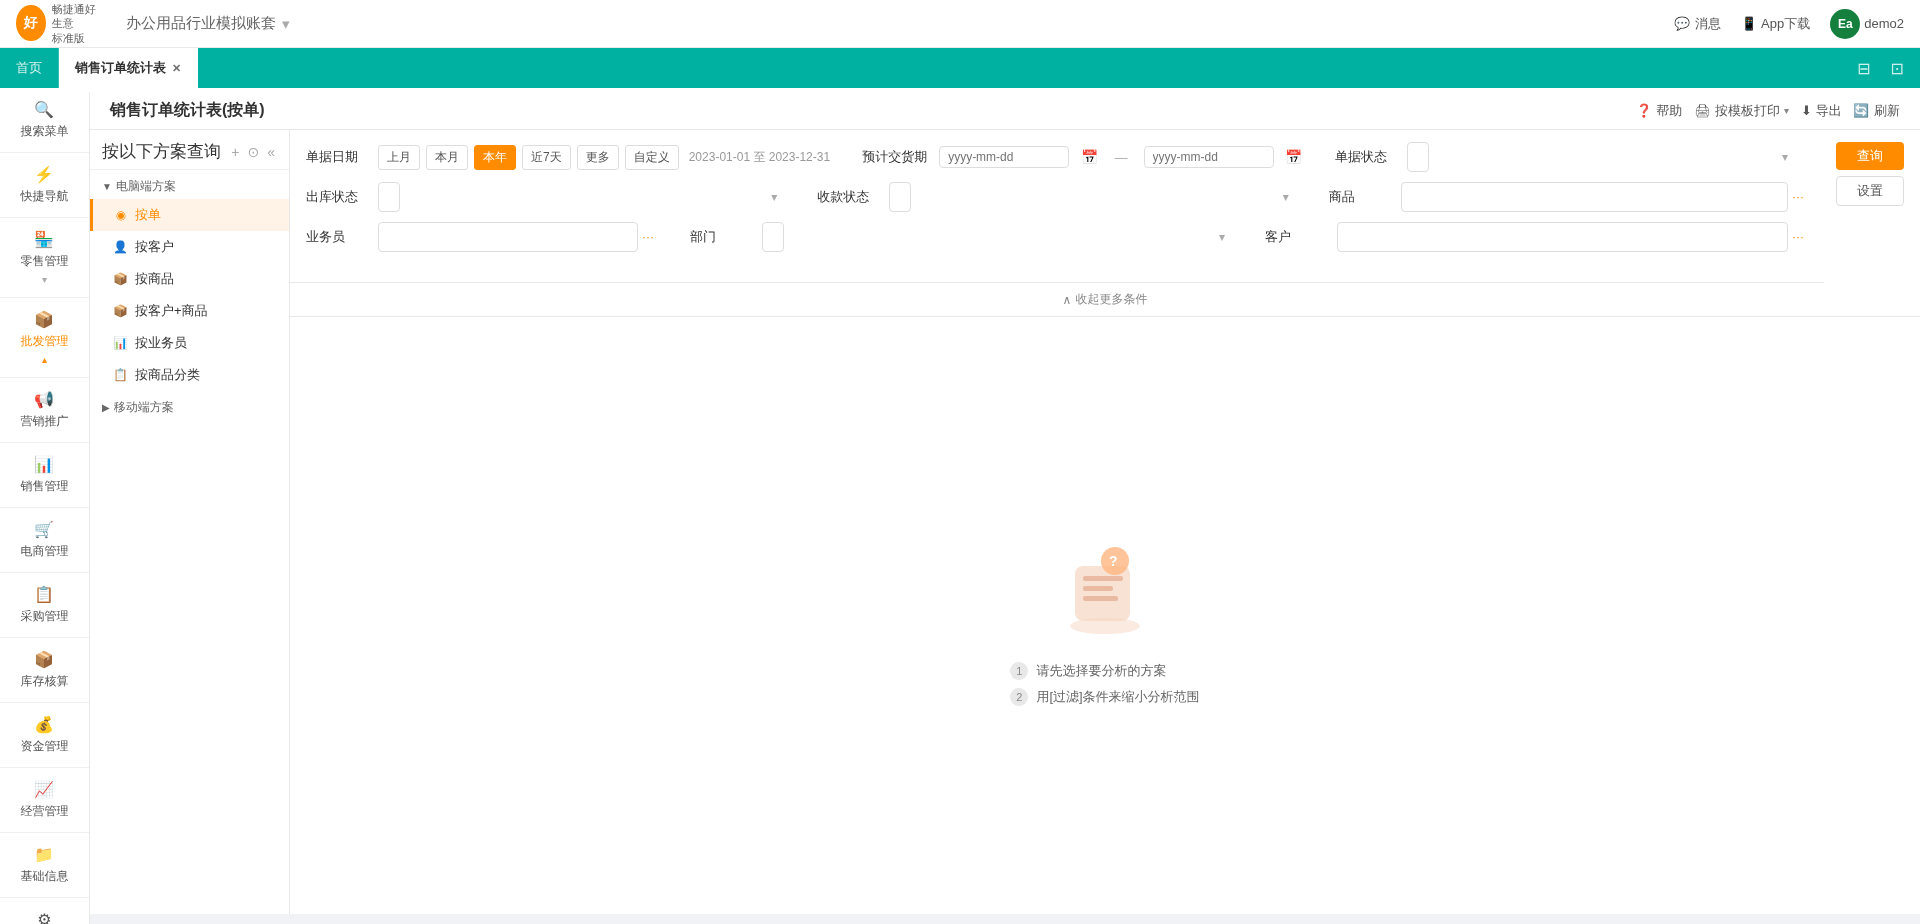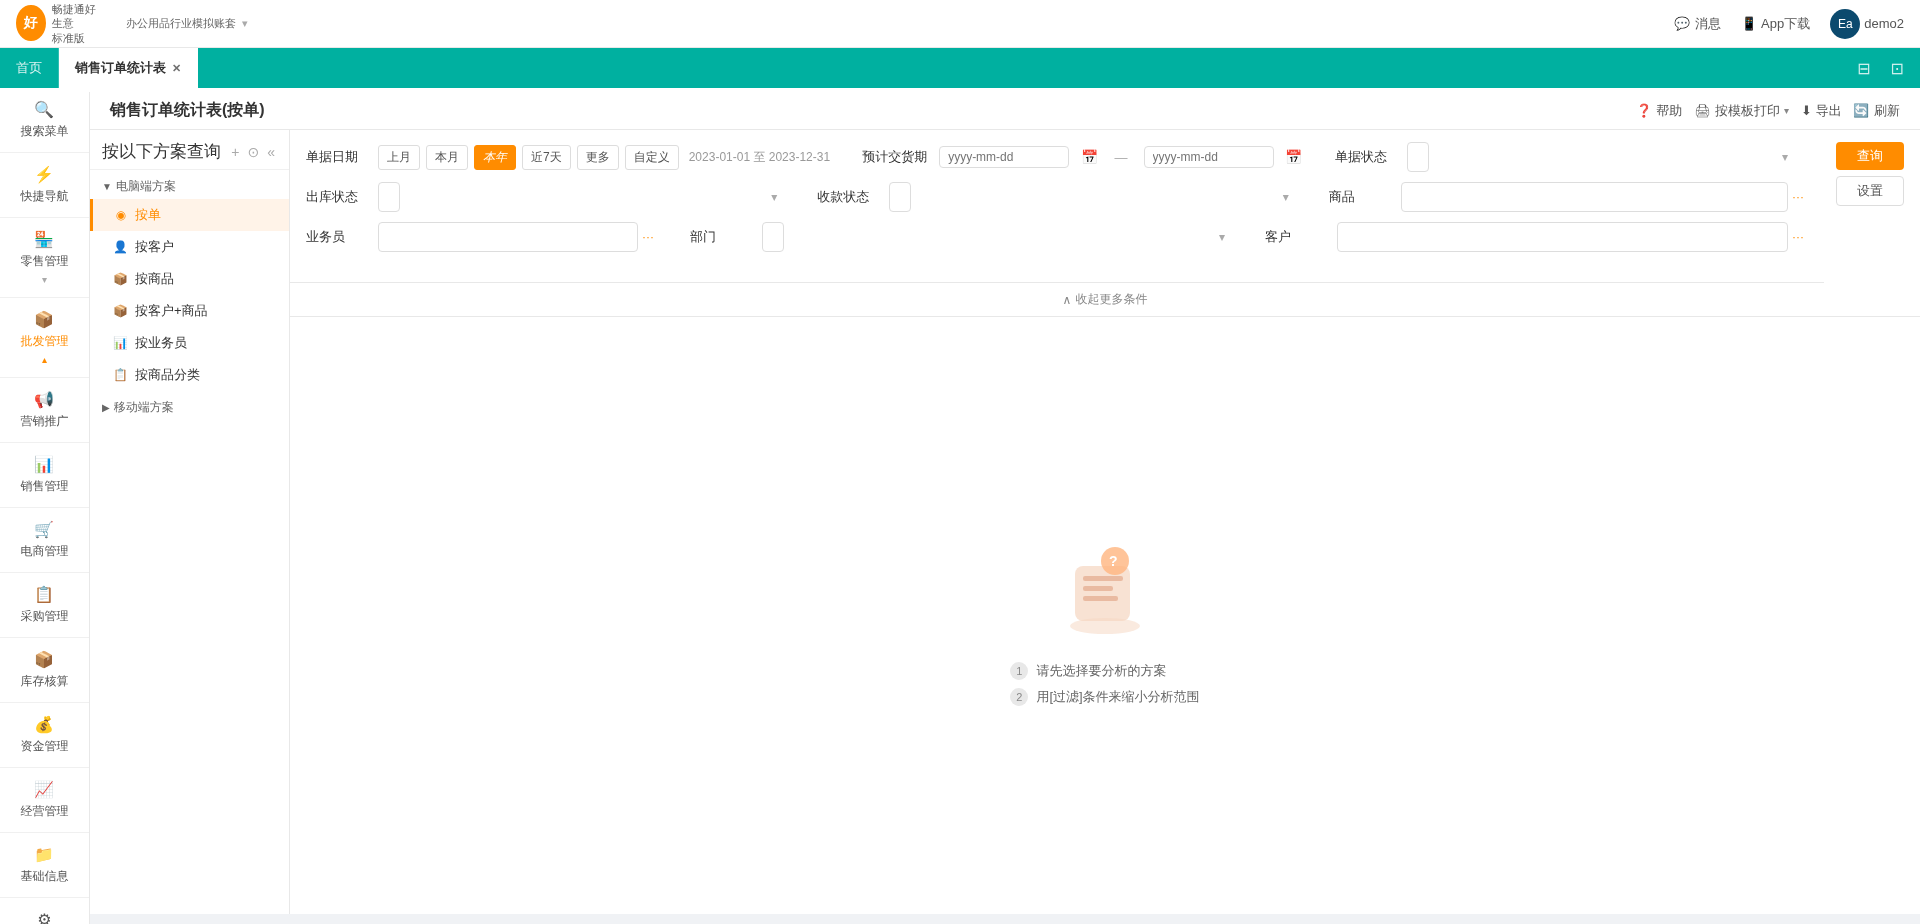--- a/index.html
+++ b/index.html
@@ -15,33 +15,33 @@
       display: flex; align-items: center; width: 90px;
     }
     .logo-icon {
       width: 36px; height: 36px; background: #ff8c00; border-radius: 50%;
       display: flex; align-items: center; justify-content: center;
       color: #fff; font-size: 14px; font-weight: bold; margin-right: 6px;
     }
     .logo-text { font-size: 11px; color: #666; line-height: 1.3; }
     .top-bar-title {
       flex: 1; display: flex; align-items: center; gap: 6px;
-      font-size: 11px; color: #333; padding-left: 20px; text-align: center;
+      font-size: 15px; color: #333; padding-left: 20px; text-align: center;
     }
     .top-bar-title span { color: #666; }
     .top-bar-right {
       display: flex; align-items: center; gap: 20px; color: #555; font-size: 13px;
     }
     .top-bar-right-item {
       display: flex; align-items: center; gap: 4px; cursor: pointer; color: #555;
     }
     .avatar {
-      width: 30px; height: 30px; background: #0c4a6e; border-radius: 50%;
+      width: 30px; height: 30px; background: #15803d; border-radius: 50%;
       display: flex; align-items: center; justify-content: center;
-      color: #fff; font-size: 12px; font-weight: normal;
+      color: #fff; font-size: 12px; font-weight: bold;
     }
 
     
     .tab-bar {
       display: flex; align-items: center; background: #00b0a0;
       height: 40px; padding: 0 0 0 0;
       position: fixed; top: 48px; left: 0; right: 0; z-index: 99;
     }
     .tab-item {
       display: flex; align-items: center; height: 48px; padding: 0 16px;
@@ -150,21 +150,21 @@
     .filter-row {
       display: flex; align-items: center; gap: 12px; margin-bottom: 10px;
     }
     .filter-label { font-size: 13px; color: #333; white-space: nowrap; min-width: 60px; }
     .filter-group { display: flex; align-items: center; gap: 6px; flex-wrap: wrap; }
     .date-btn {
       padding: 3px 8px; border: 1px solid #ddd; border-radius: 3px;
       font-size: 12px; cursor: pointer; background: #fff; color: #555;
     }
     .date-btn.active {
-      background: #ff8c00; color: #fff; border-color: #ff8c00; font-style: italic;
+      background: #ff8c00; color: #fff; border-color: #ff8c00;
     }
     .date-range { font-size: 12px; color: #999; margin-left: 4px; }
     .filter-input {
       width: 100%; height: 30px; border: 1px solid #ddd; border-radius: 4px;
       padding: 0 30px 0 10px; font-size: 12px; color: #333; outline: none;
     }
     .filter-input::placeholder { color: #ccc; }
     .filter-select {
       flex: 1; height: 30px; border: 1px solid #ddd; border-radius: 4px;
       padding: 0 10px; font-size: 12px; color: #333; background: #fff;

